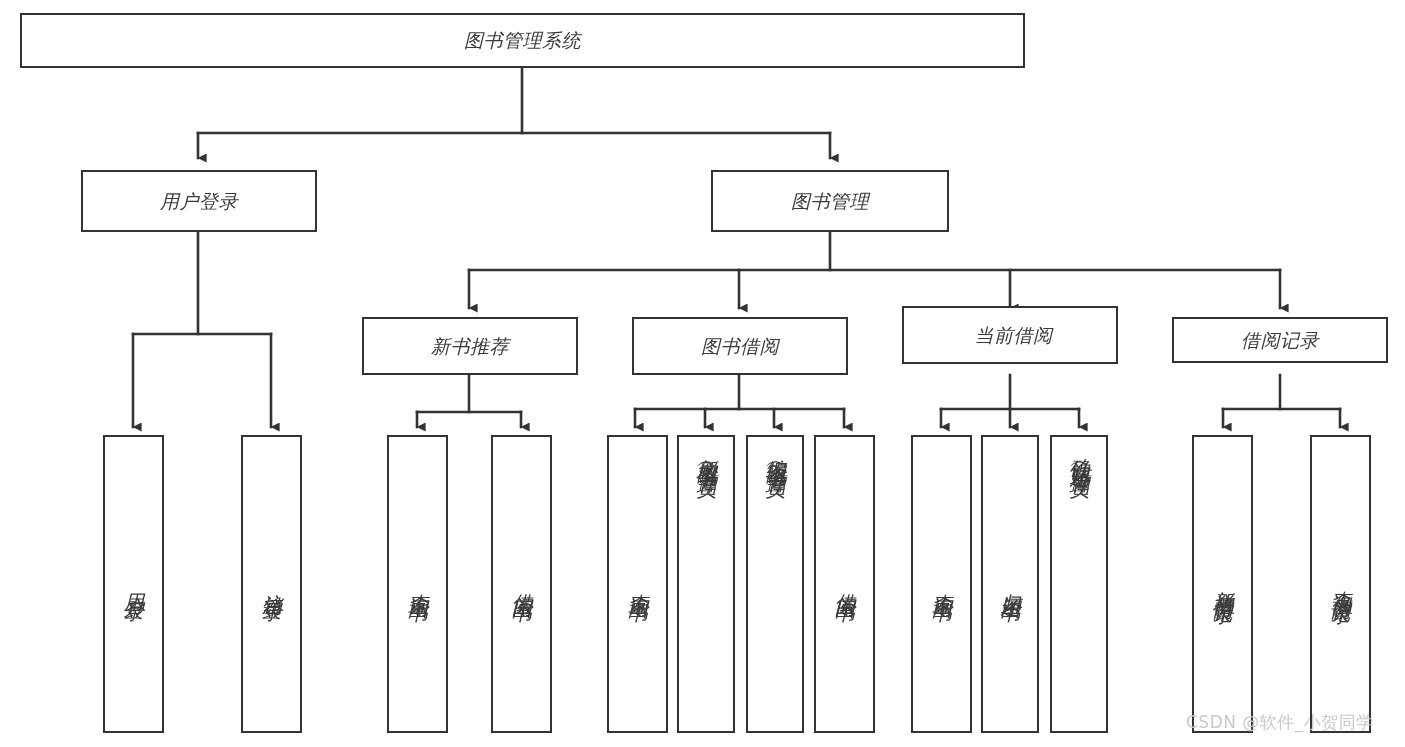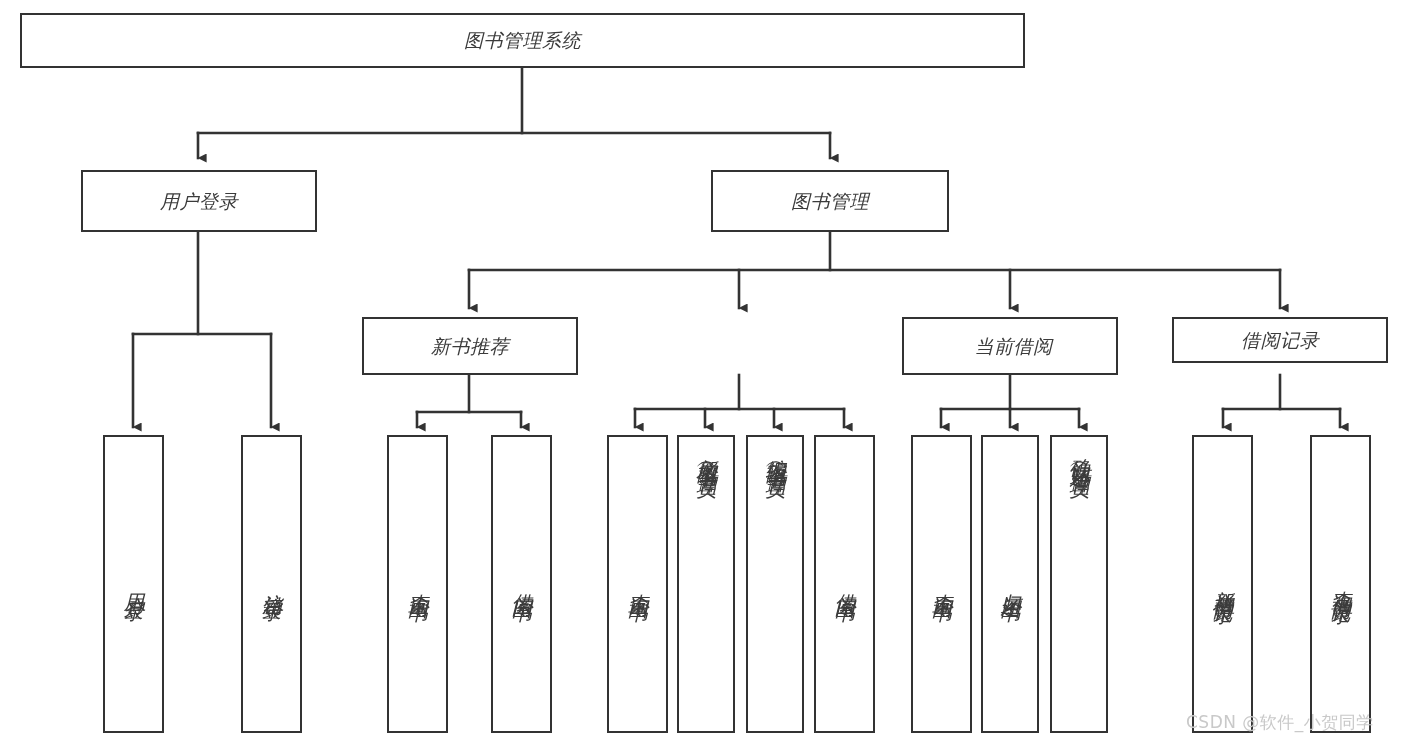--- a/index.html
+++ b/index.html
@@ -132,21 +132,24 @@
   <div class="node" style="left:81px; top:170px; width:236px; height:62px;">
     <span class="node-label">用户登录</span>
   </div>
   <div class="node" style="left:362px; top:317px; width:216px; height:58px;">
     <span class="node-label">新书推荐</span>
   </div>
 
   <div class="node" style="left:711px; top:170px; width:238px; height:62px;">
     <span class="node-label">图书管理</span>
   </div>
-  <div class="node" style="left:902px; top:317px; width:216px; height:58px;padding-left:7px;">
+  <div class="node" style="left:632px; top:317px; width:216px; height:58px;">
+    <span class="node-label">图书借阅</span>
+  </div>
+  <div class="node" style="left:902px; top:306px; width:216px; height:58px;padding-left:7px;">
     <span class="node-label">当前借阅</span>
   </div>
   <div class="node" style="left:1172px; top:317px; width:216px; height:46px;">
     <span class="node-label">借阅记录</span>
   </div>
 
   <div class="node vertical centered" style="left:103px; top:435px; width:61px; height:298px;">
     <span class="node-label">用户登录</span>
   </div>
   <div class="node vertical centered" style="left:241px; top:435px; width:61px; height:298px;">

